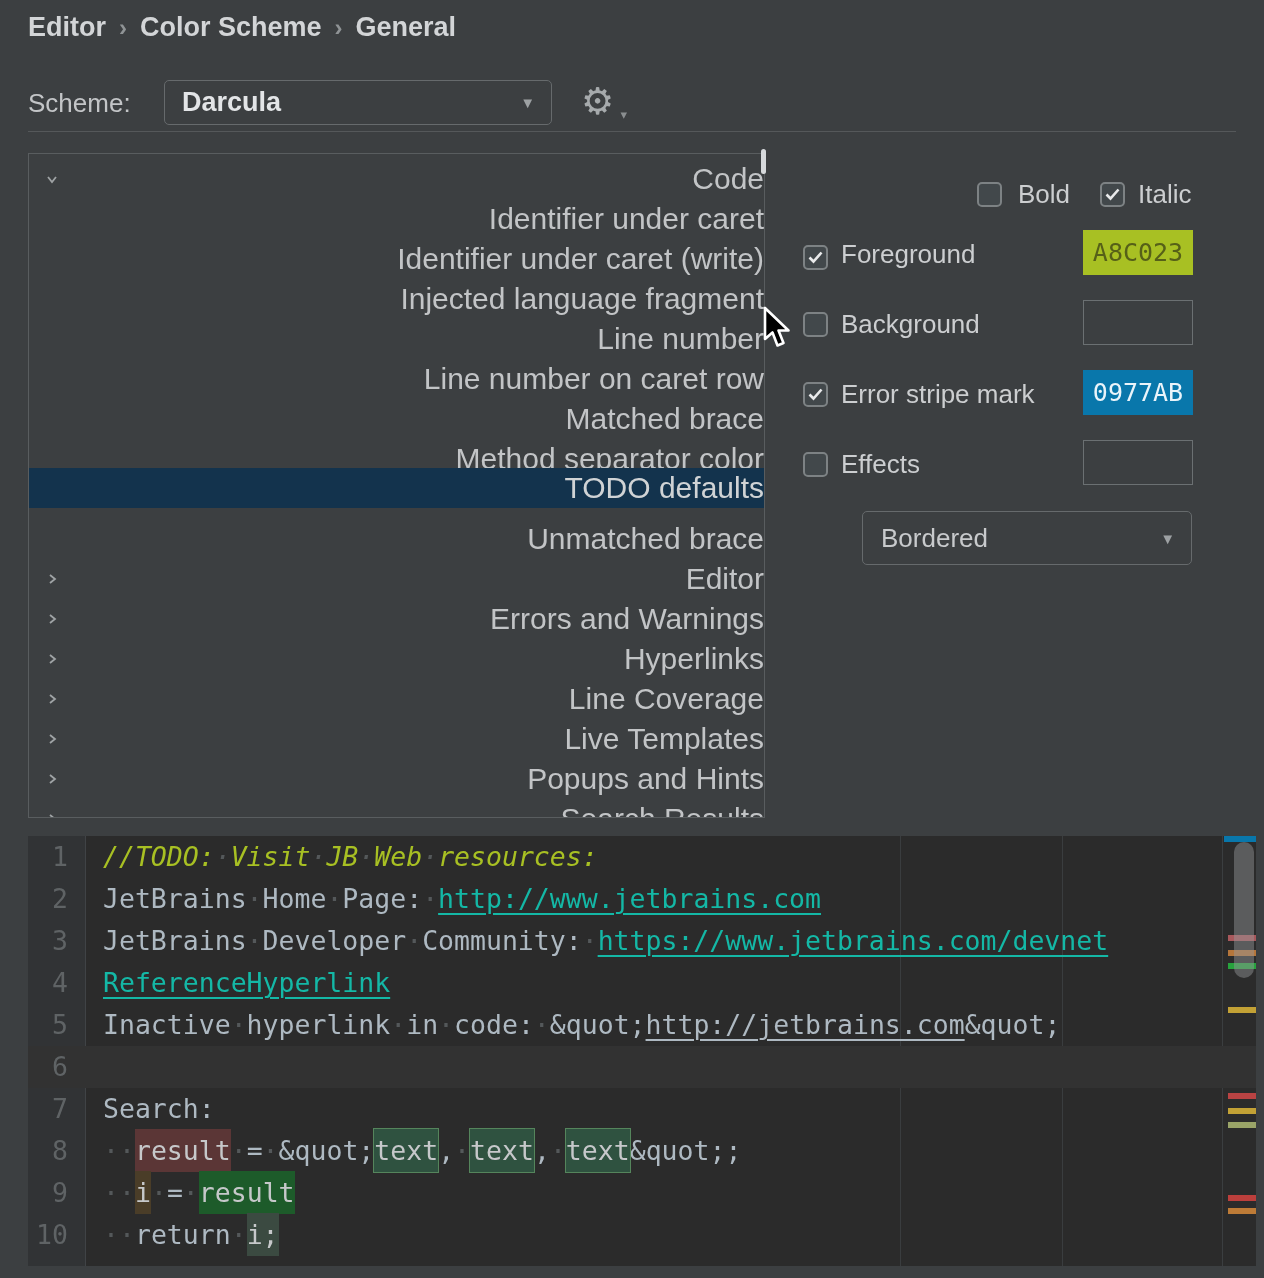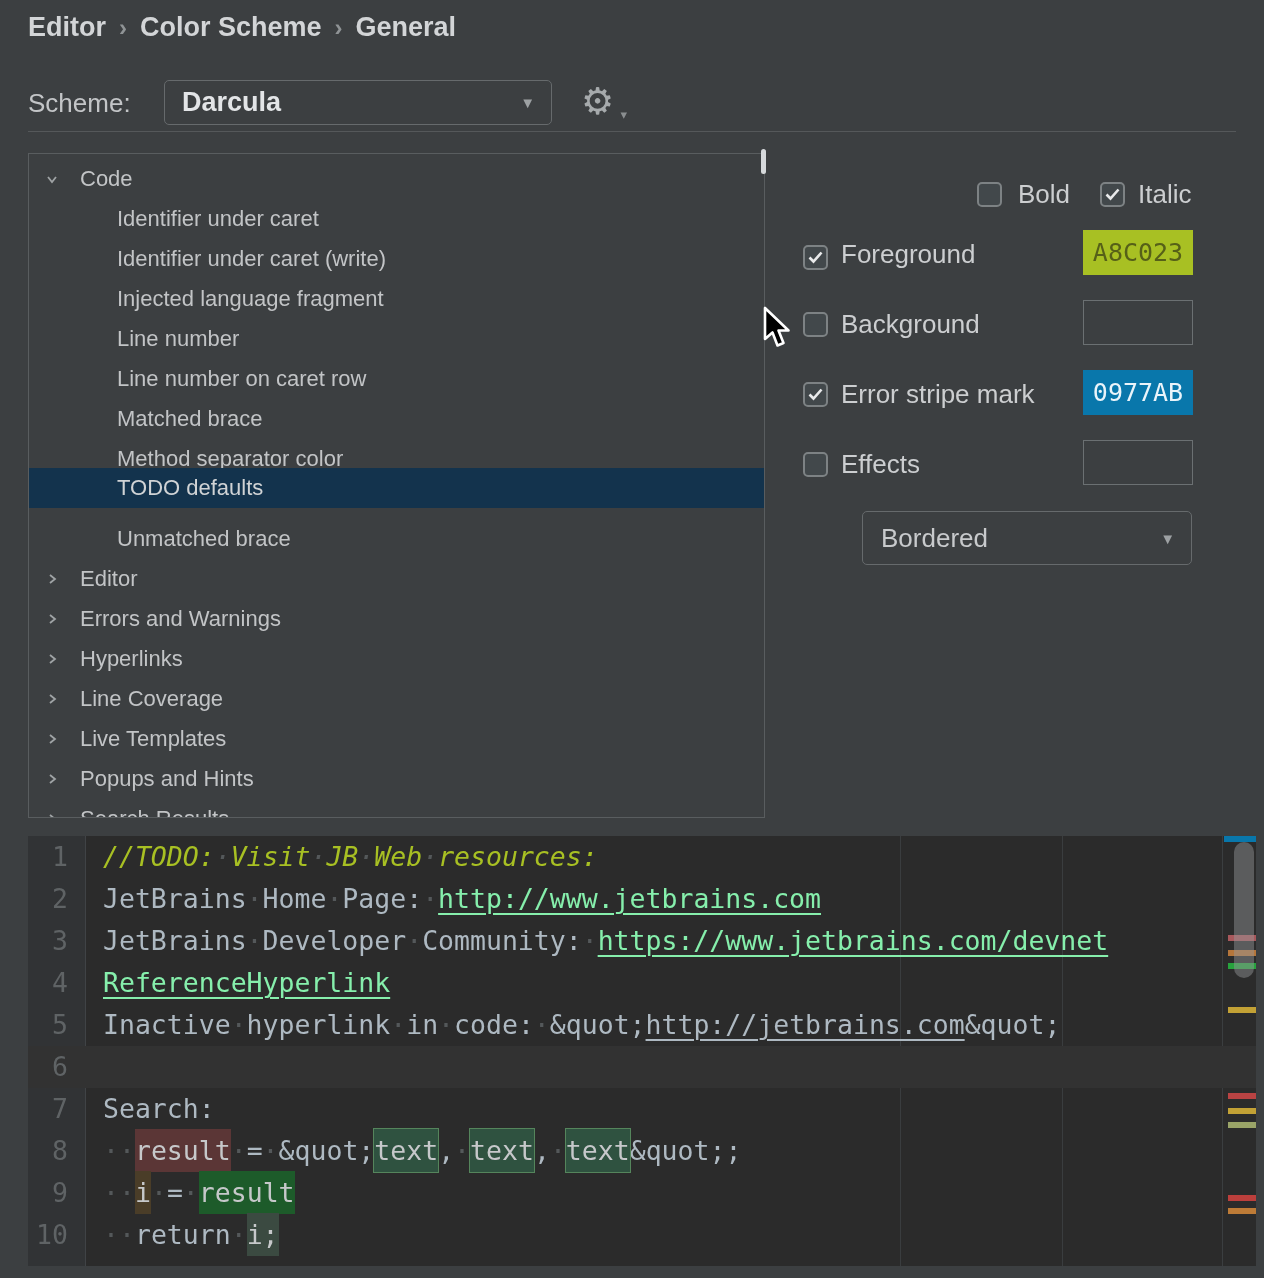--- a/index.html
+++ b/index.html
@@ -14,21 +14,21 @@
   .combo .arrow{position:absolute;right:16px;color:#9da1a3;font-size:15px;}
   #scheme-combo{left:164px;top:80px;width:388px;height:45px;}
   #scheme-combo .val{padding-left:17px;font-size:27px;font-weight:bold;color:#e3e5e7;}
   #gear{position:absolute;left:581px;top:80px;width:44px;height:44px;cursor:default;}
   #gear .g{font-size:37px;color:#a6aaac;line-height:44px;}
   #gear .dd{position:absolute;right:-2px;bottom:2px;font-size:13px;color:#8a8e90;}
   .hsep{position:absolute;left:28px;top:131px;width:1208px;height:1px;background:#55585a;}
   
   #tree{position:absolute;left:28px;top:153px;width:737px;height:665px;box-sizing:border-box;
         border:1px solid #595d5f;background:#3c3f41;overflow:hidden;}
-  .trow{position:absolute;left:0;width:100%;height:40px;display:flex;align-items:center;font-size:22px;color:#c2c4c6;}
+  .trow{position:absolute;left:0;width:100%;height:40px;display:flex;align-items:center;font-size:30px;color:#c2c4c6;justify-content:flex-end;}
   .trow.sel{background:#13334d;color:#d0d3d5;}
   .trow .chev{position:absolute;left:16px;top:13px;width:14px;height:14px;}
   .trow .lbl-group{padding-left:51px;}
   .trow .lbl-child{padding-left:88px;}
   #tree-thumb{position:absolute;right:0px;top:149px;width:5px;height:25px;border-radius:3px;background:#d6d9db;}
   
   .optrow{position:absolute;display:flex;align-items:center;gap:13px;font-size:26px;color:#ccced0;}
   .cb{width:25px;height:25px;box-sizing:border-box;border:2px solid #7d8284;border-radius:5px;background:#42484b;
       display:flex;align-items:center;justify-content:center;flex:0 0 auto;}
   .swatch{position:absolute;width:110px;height:45px;box-sizing:border-box;display:flex;align-items:center;justify-content:center;
@@ -44,21 +44,21 @@
   #gutter-bg{position:absolute;left:0;top:0;width:57px;height:100%;background:#313335;}
   #gutter-sep{position:absolute;left:57px;top:0;width:1px;height:100%;background:#404346;}
   .caret-band{position:absolute;left:0;width:100%;height:42px;background:#323232;}
   .vguide{position:absolute;top:0;width:1px;height:100%;background:#3a3d3f;}
   #stripe-sep{position:absolute;left:1194px;top:0;width:1px;height:100%;background:#3b3e40;}
   .ed-line{position:absolute;left:0;width:100%;height:42px;line-height:42px;white-space:pre;}
   .ed-line .ln{position:absolute;left:0;top:0;width:40px;text-align:right;color:#5f6365;}
   .ed-line .code{position:absolute;left:75px;top:0;}
   .sg-todo{color:#a8c023;font-style:italic;}
   .sg-text{color:#aeb9c2;margin-top:23px;}
-  .sg-link{color:#86efac;text-decoration:underline;text-underline-offset:5px;text-decoration-thickness:2px;}
+  .sg-link{color:#14b8a6;text-decoration:underline;text-underline-offset:5px;text-decoration-thickness:2px;}
   .sg-inactive-link{color:#aeb9c2;text-decoration:underline;text-underline-offset:5px;text-decoration-thickness:2px;}
   .sg-search-write{background:#5b3636;padding:6px 0;}
   .sg-search-result{background:#2f5240;outline:1px solid #55855c;padding:6px 0;}
   .sg-write-occurrence{background:#4a3d28;padding:6px 0;}
   .sg-search-selected{background:#1d5b2a;padding:6px 0;}
   .sg-occurrence{background:#3b4a41;padding:6px 0;}
   .ws{color:#54585a;}
   .stripe{position:absolute;left:1200px;width:28px;height:6px;}
   .stripe.wide{left:1196px;width:32px;}
   #ed-thumb{position:absolute;left:1206px;top:6px;width:20px;height:136px;border-radius:10px;background:rgba(150,153,156,0.45);}

